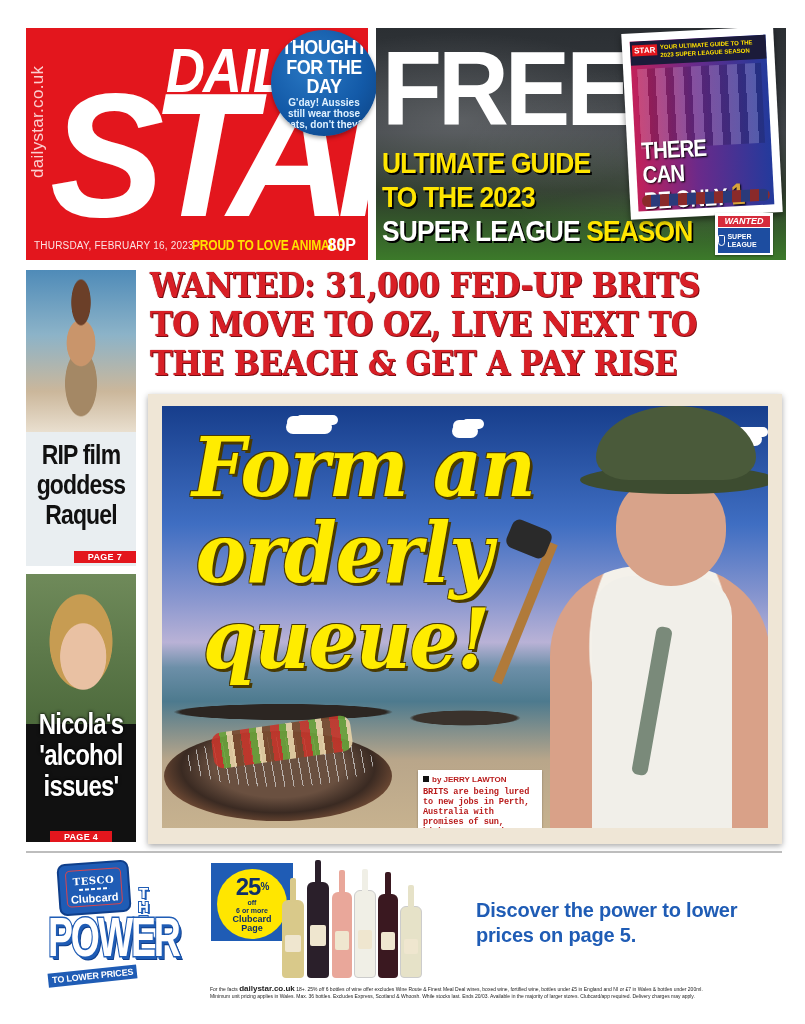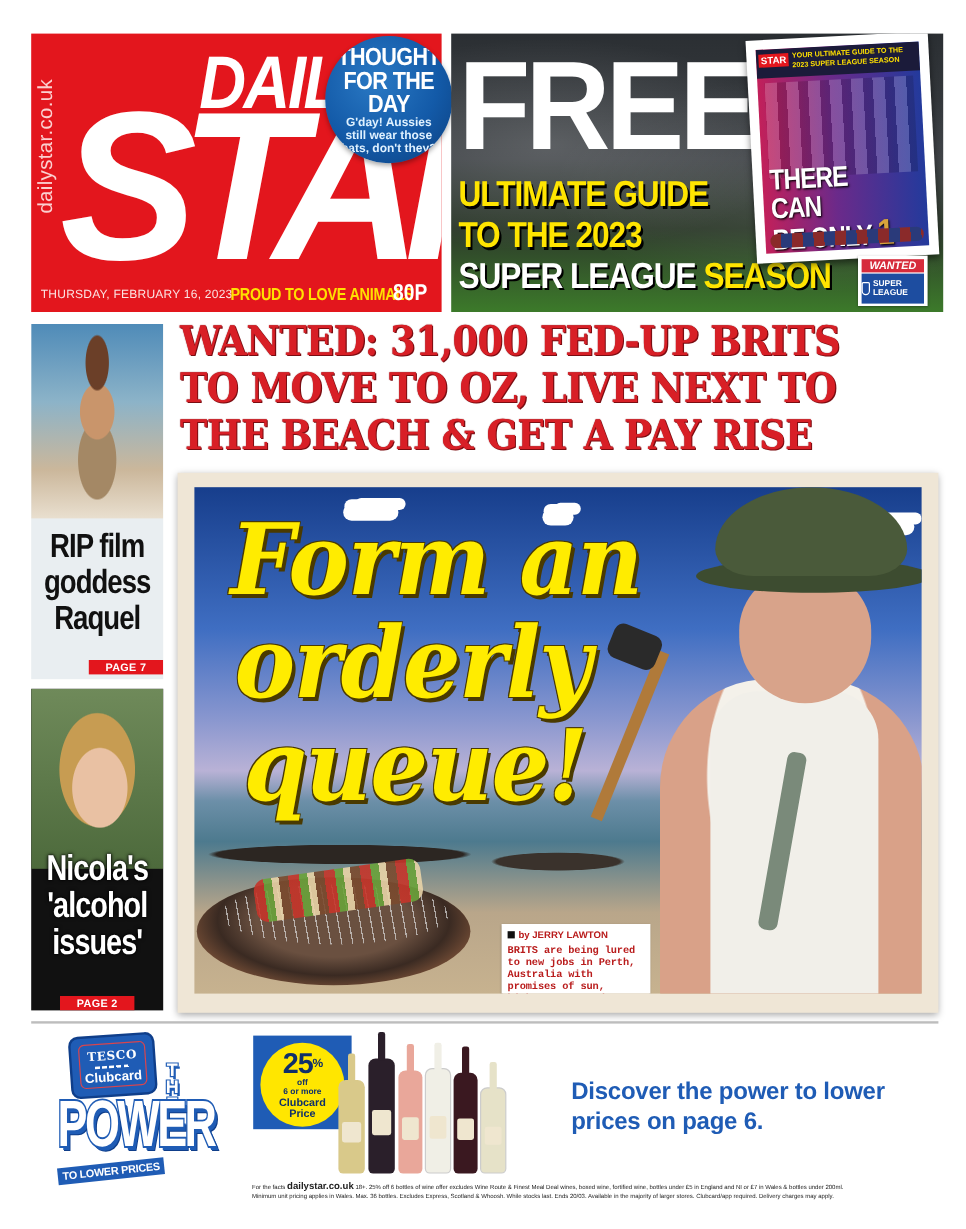--- a/index.html
+++ b/index.html
@@ -349,21 +349,21 @@
   <div class="text">RIP film goddess Raquel</div>
   <div class="tag-wrap">
     <span class="page-tag">PAGE 7</span>
   </div>
 </div>
 
 <div class="side-story story-nicola">
   <div class="photo"></div>
   <div class="text">Nicola's 'alcohol issues'</div>
   <div class="tag-wrap">
-    <span class="page-tag">PAGE 2</span>
+    <span class="page-tag">PAGE 4</span>
   </div>
 </div>
 
 <div class="main-photo-frame">
   <div class="main-photo">
     <div class="cloud c1"></div>
     <div class="cloud c2"></div>
     <div class="cloud c3"></div>
     <div class="sea-rocks"></div>
     <div class="bbq"></div>
@@ -408,21 +408,21 @@
   <div class="power">POWER</div>
   <div class="lower">TO LOWER PRICES</div>
 </div>
 
 <div class="wine-offer">
   <div class="circle">
     <div class="pct"><span>25</span><sup>%</sup></div>
     <div class="small">off</div>
     <div class="small">6 or more</div>
     <div class="cc">Clubcard</div>
-    <div class="cc">Price</div>
+    <div class="cc">Page</div>
   </div>
 </div>
 
 <div class="bottles">
   <div class="bottle" style="left:2px;width:22px;height:78px;background:#d9c98a;">
       <div class="label"></div>
     </div>
   <div class="bottle" style="left:27px;width:22px;height:96px;background:#2a1f2a;">
       <div class="label"></div>
     </div>
@@ -433,18 +433,18 @@
       <div class="label"></div>
     </div>
   <div class="bottle" style="left:98px;width:20px;height:84px;background:#3a1820;">
       <div class="label"></div>
     </div>
   <div class="bottle" style="left:120px;width:22px;height:72px;background:#e6e2c8;border:1px solid #ccc;">
       <div class="label"></div>
     </div>
 </div>
 
-<div class="discover">Discover the power to lower prices on page 6.</div>
+<div class="discover">Discover the power to lower prices on page 5.</div>
 
 <div class="drinkaware">
   <div><span>For the facts </span><span class="brand">dailystar.co.uk</span> <span>18+. 25% off 6 bottles of wine offer excludes Wine Route &amp; Finest Meal Deal wines, boxed wine, fortified wine, bottles under £5 in England and NI or £7 in Wales &amp; bottles under 200ml.</span></div>
   <div>Minimum unit pricing applies in Wales. Max. 36 bottles. Excludes Express, Scotland &amp; Whoosh. While stocks last. Ends 20/03. Available in the majority of larger stores. Clubcard/app required. Delivery charges may apply.</div>
 </div>
 
 </body></html>

